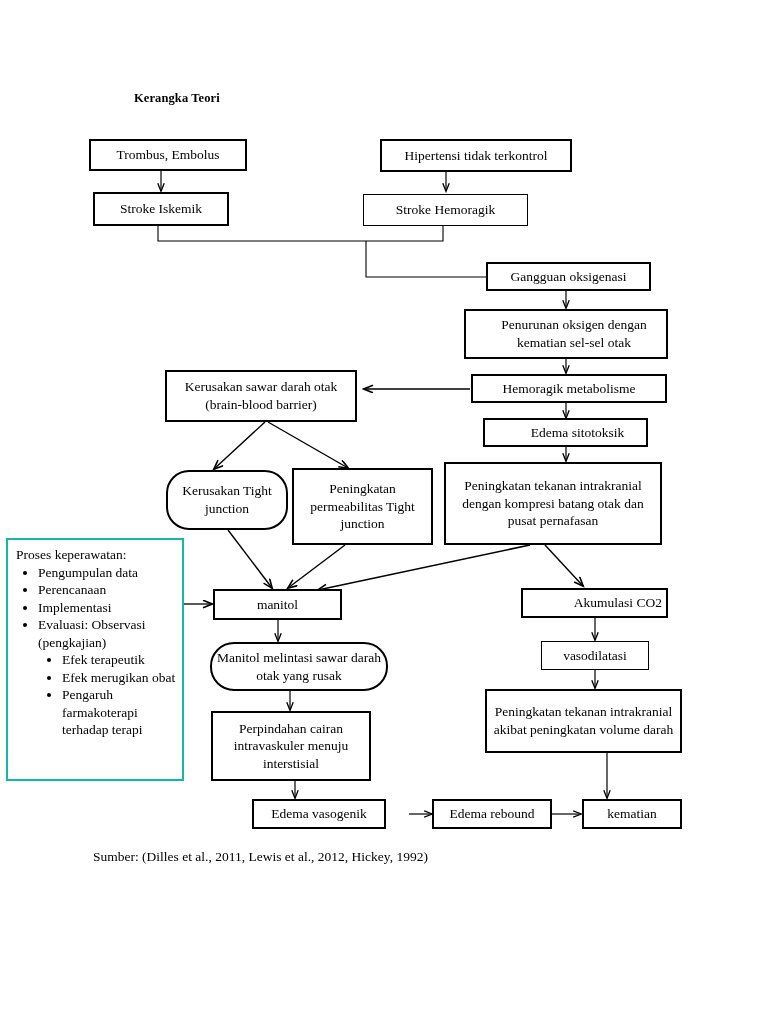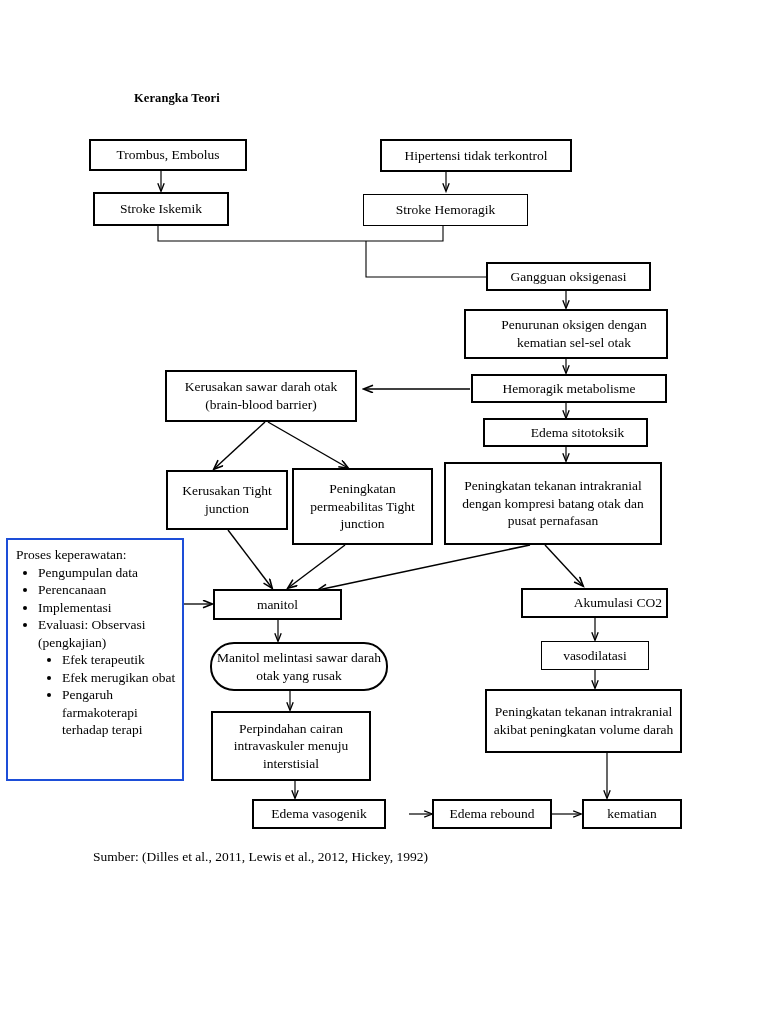--- a/index.html
+++ b/index.html
@@ -45,21 +45,21 @@
   .node.bold {
     border-width: 2px;
   }
   .node .txt {
     display: block;
     width: 100%;
   }
   .listbox {
     position: absolute;
     box-sizing: border-box;
-    border: 2px solid #1d4ed8;
+    border: 2px solid #14b8a6;
     background: #fff;
     font-size: 13.5px;
     line-height: 1.30;
     padding: 6px 6px 6px 8px;
   }
   .listbox .lead {
     margin: 0 0 0 0;
   }
   .listbox ul {
     margin: 0;
@@ -179,21 +179,21 @@
   </div>
 
   <div class="node bold" style="left:471px; top:374px; width:196px; height:29px;">
     <span class="txt">Hemoragik metabolisme</span>
   </div>
 
   <div class="node bold" style="left:483px; top:418px; width:165px; height:29px;padding-left:28px;">
     <span class="txt">Edema sitotoksik</span>
   </div>
 
-  <div class="node bold" style="left:166px; top:470px; width:122px; height:60px;">
+  <div class="node bold" style="left:166px; top:470px; width:122px; height:60px;border-radius:23px;">
     <span class="txt">Kerusakan Tight junction</span>
   </div>
 
   <div class="node bold" style="left:292px; top:468px; width:141px; height:77px;">
     <span class="txt">Peningkatan permeabilitas Tight junction</span>
   </div>
 
   <div class="node bold" style="left:444px; top:462px; width:218px; height:83px;">
     <span class="txt">Peningkatan tekanan intrakranial dengan kompresi batang otak dan pusat pernafasan</span>
   </div>

